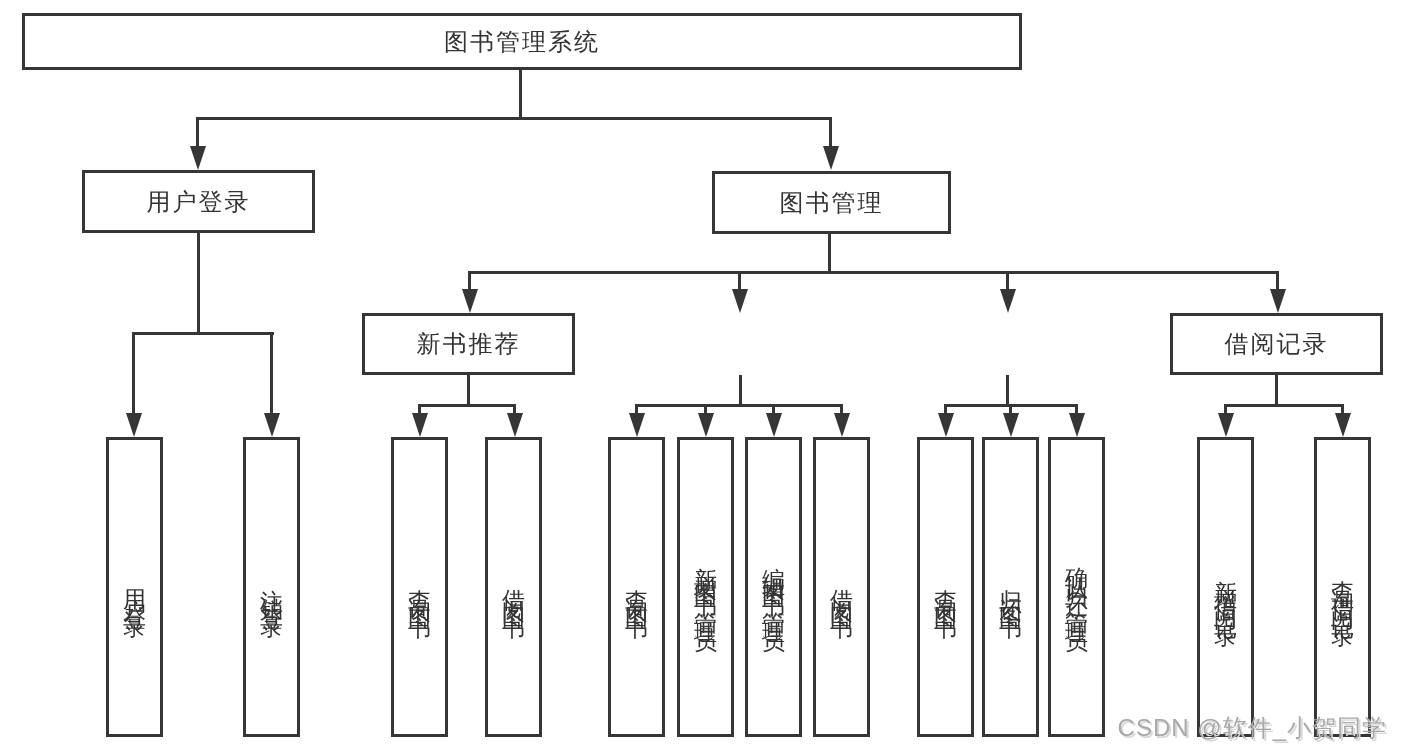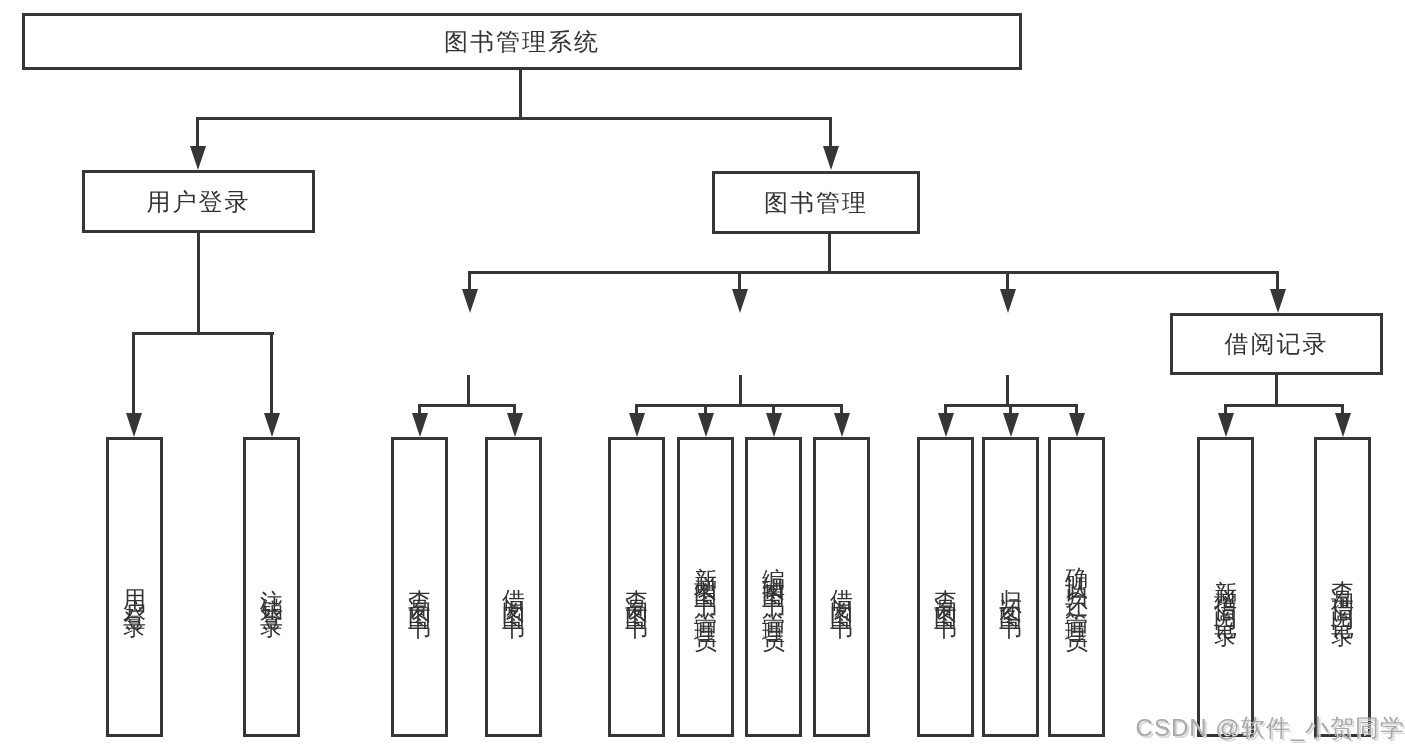--- a/index.html
+++ b/index.html
@@ -31,21 +31,21 @@
   }
   .ln{position:absolute;background:#363636;}
   .ah{
     position:absolute;width:0;height:0;
     border-left:8px solid transparent;
     border-right:8px solid transparent;
     border-top:24px solid #363636;
   }
   .wm{
     position:absolute;
-    top:712px;right:0;
+    top:712px;right:18px;
     font-size:24px;
     color:#a9a9a9;
     text-shadow:2px 2px 0 #d9d9d9;
     letter-spacing:1px;
     white-space:nowrap;
     z-index:5;
   }
 </style>
 </head>
 <body>
@@ -57,21 +57,21 @@
   <div>
     <div class="ln" style="left:519px;top:70px;width:3px;height:48px;"></div>
     <div class="ln" style="left:196px;top:117px;width:636px;height:3px;"></div>
     <div class="ln" style="left:196px;top:117px;width:3px;height:32px;"></div>
     <div class="ah" style="left:190px;top:146px;"></div>
     <div class="ln" style="left:829px;top:117px;width:3px;height:32px;"></div>
     <div class="ah" style="left:823px;top:146px;"></div>
   </div>
 
   <div class="box" style="left:82px;top:170px;width:233px;height:63px;">用户登录</div>
-  <div class="box" style="left:712px;top:171px;width:208px;height:63px;">图书管理</div>
+  <div class="box" style="left:712px;top:171px;width:239px;height:63px;">图书管理</div>
 
   <div>
     <div class="ln" style="left:197px;top:232px;width:3px;height:102px;"></div>
     <div class="ln" style="left:132px;top:332px;width:142px;height:3px;"></div>
     <div class="ln" style="left:132px;top:332px;width:3px;height:82px;"></div>
     <div class="ah" style="left:126px;top:413px;"></div>
     <div class="ln" style="left:270px;top:332px;width:3px;height:82px;"></div>
     <div class="ah" style="left:264px;top:413px;"></div>
   </div>
 
@@ -81,20 +81,21 @@
     <div class="ln" style="left:468px;top:271px;width:3px;height:22px;"></div>
     <div class="ah" style="left:462px;top:289px;"></div>
     <div class="ln" style="left:738px;top:271px;width:3px;height:22px;"></div>
     <div class="ah" style="left:732px;top:289px;"></div>
     <div class="ln" style="left:1006px;top:271px;width:3px;height:22px;"></div>
     <div class="ah" style="left:1000px;top:289px;"></div>
     <div class="ln" style="left:1276px;top:271px;width:3px;height:22px;"></div>
     <div class="ah" style="left:1270px;top:289px;"></div>
   </div>
 
+  <div class="box" style="left:362px;top:313px;width:213px;height:62px;">新书推荐</div>
   <div class="box" style="left:1170px;top:313px;width:213px;height:62px;">借阅记录</div>
 
   <div>
     <div class="ln" style="left:467px;top:375px;width:3px;height:32px;"></div>
     <div class="ln" style="left:418px;top:404px;width:98px;height:3px;"></div>
     <div class="ln" style="left:418px;top:404px;width:3px;height:12px;"></div>
     <div class="ah" style="left:412px;top:413px;"></div>
     <div class="ln" style="left:513px;top:404px;width:3px;height:12px;"></div>
     <div class="ah" style="left:507px;top:413px;"></div>
   </div>

